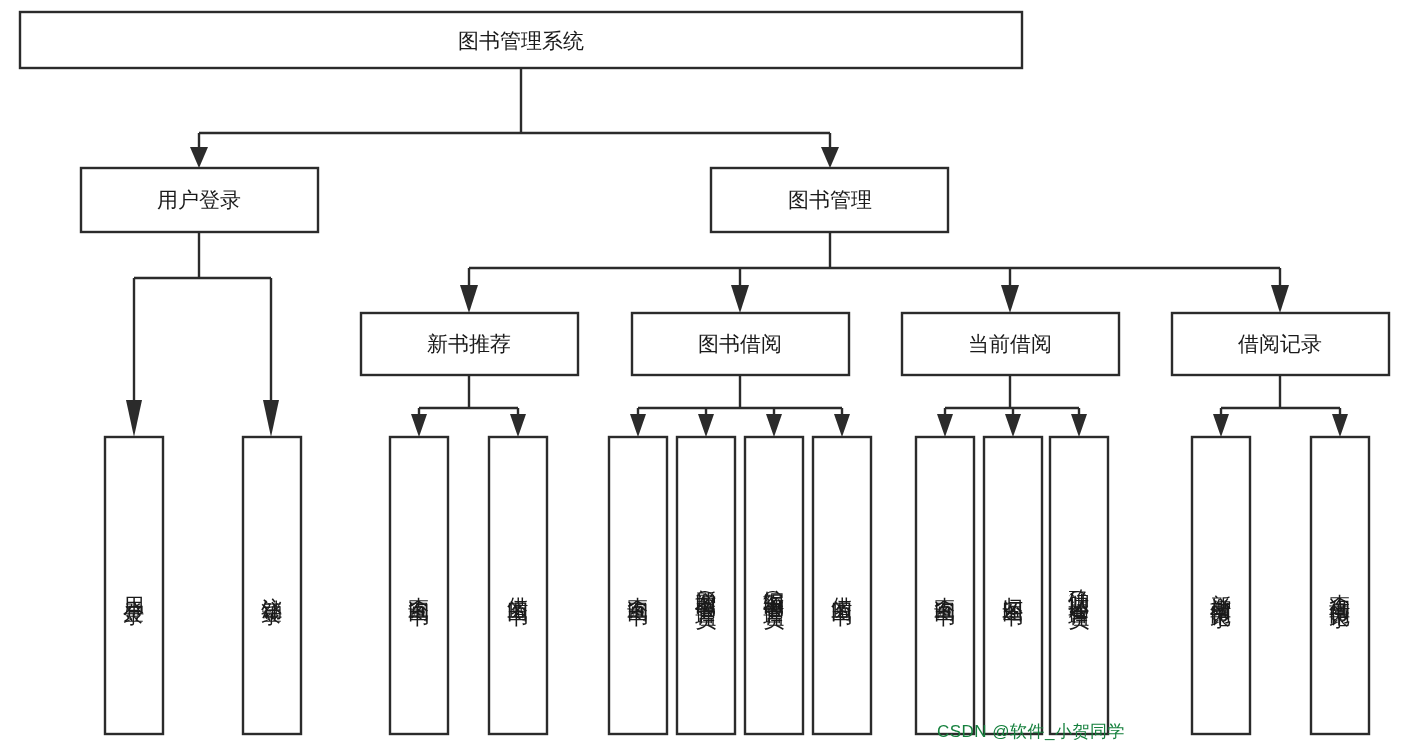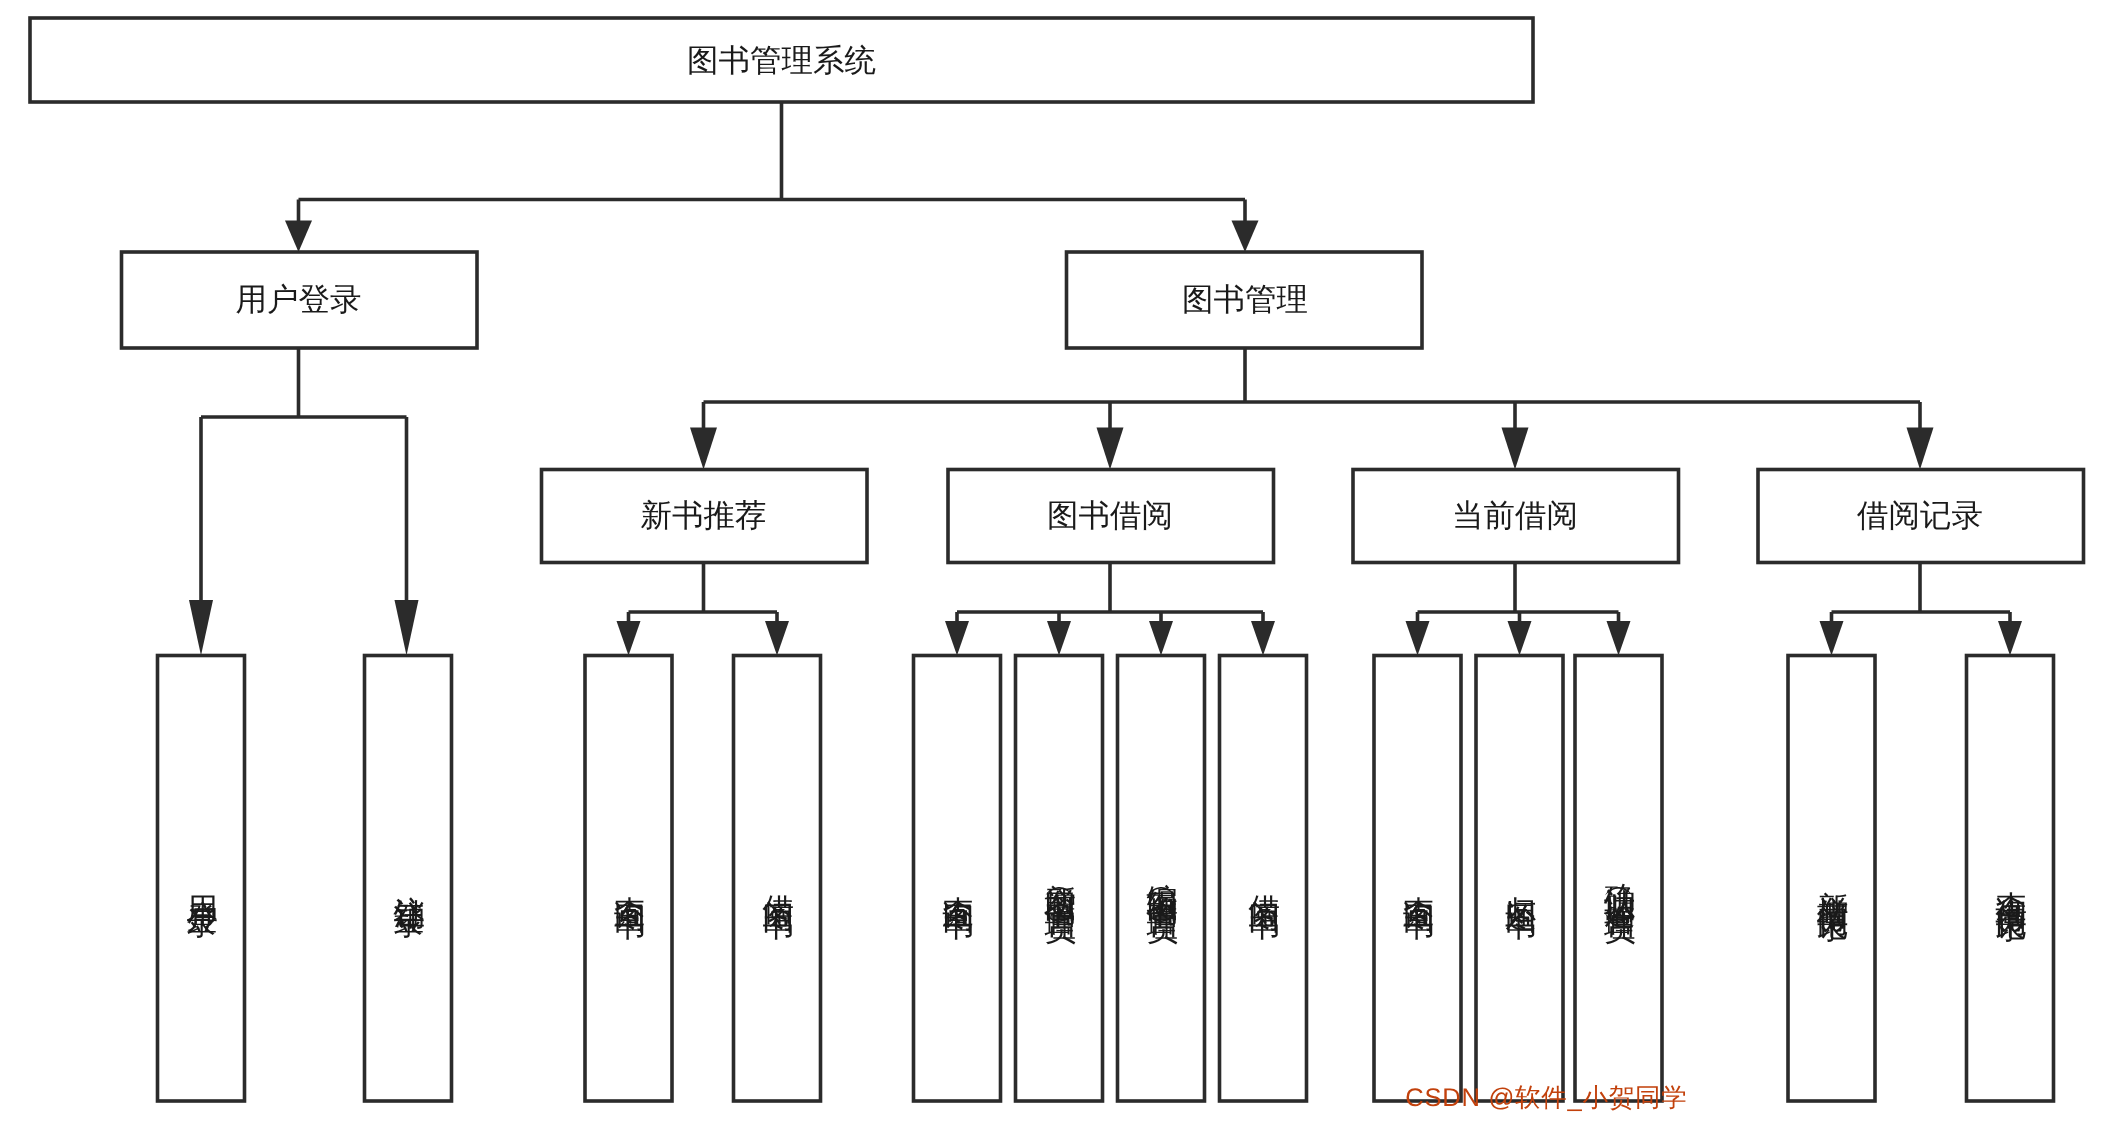--- a/index.html
+++ b/index.html
@@ -62,21 +62,21 @@
     justify-content: center;
     white-space: nowrap;
     user-select: none;
   }
   .watermark {
     position: absolute;
     right: 6px;
     bottom: 4px;
     font-family: "Liberation Sans", "DejaVu Sans", sans-serif;
     font-size: 17px;
-    color: #c2410c;
+    color: #15803d;
     letter-spacing: 0.5px;
     white-space: nowrap;
   }
 </style>
 </head>
 <body>
 
 <div id="diagram-root">
 
   <svg class="diagram-svg" viewBox="0 0 1405 747">

